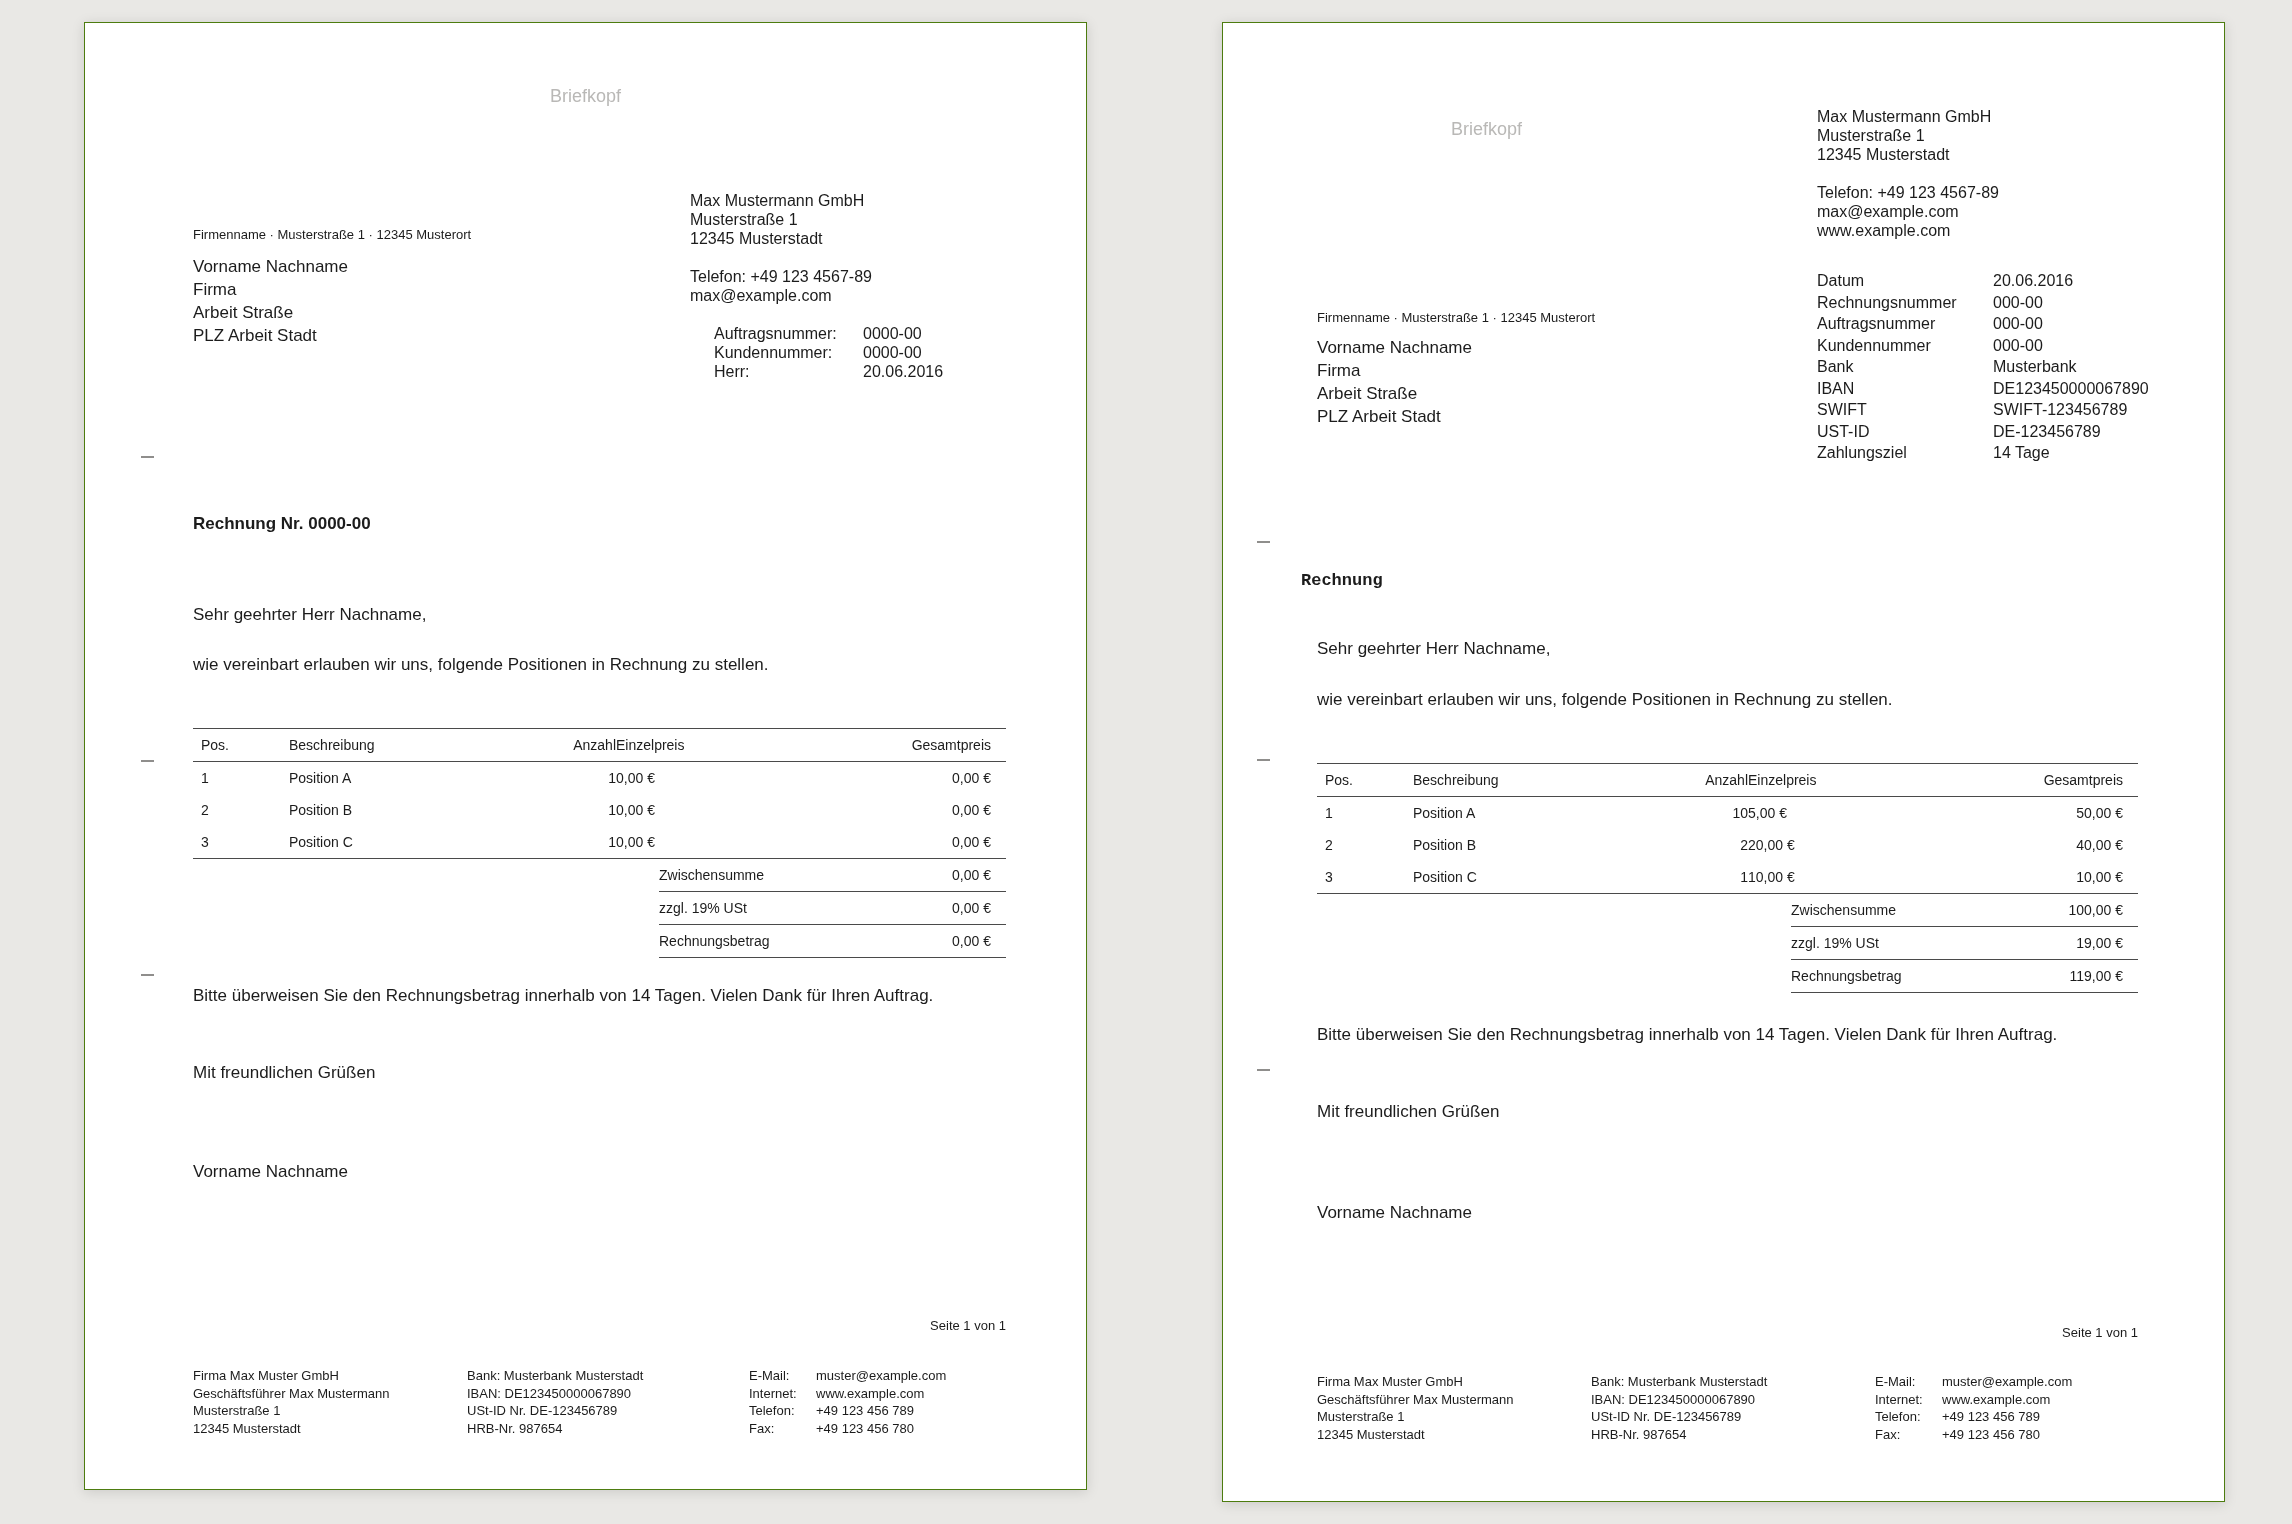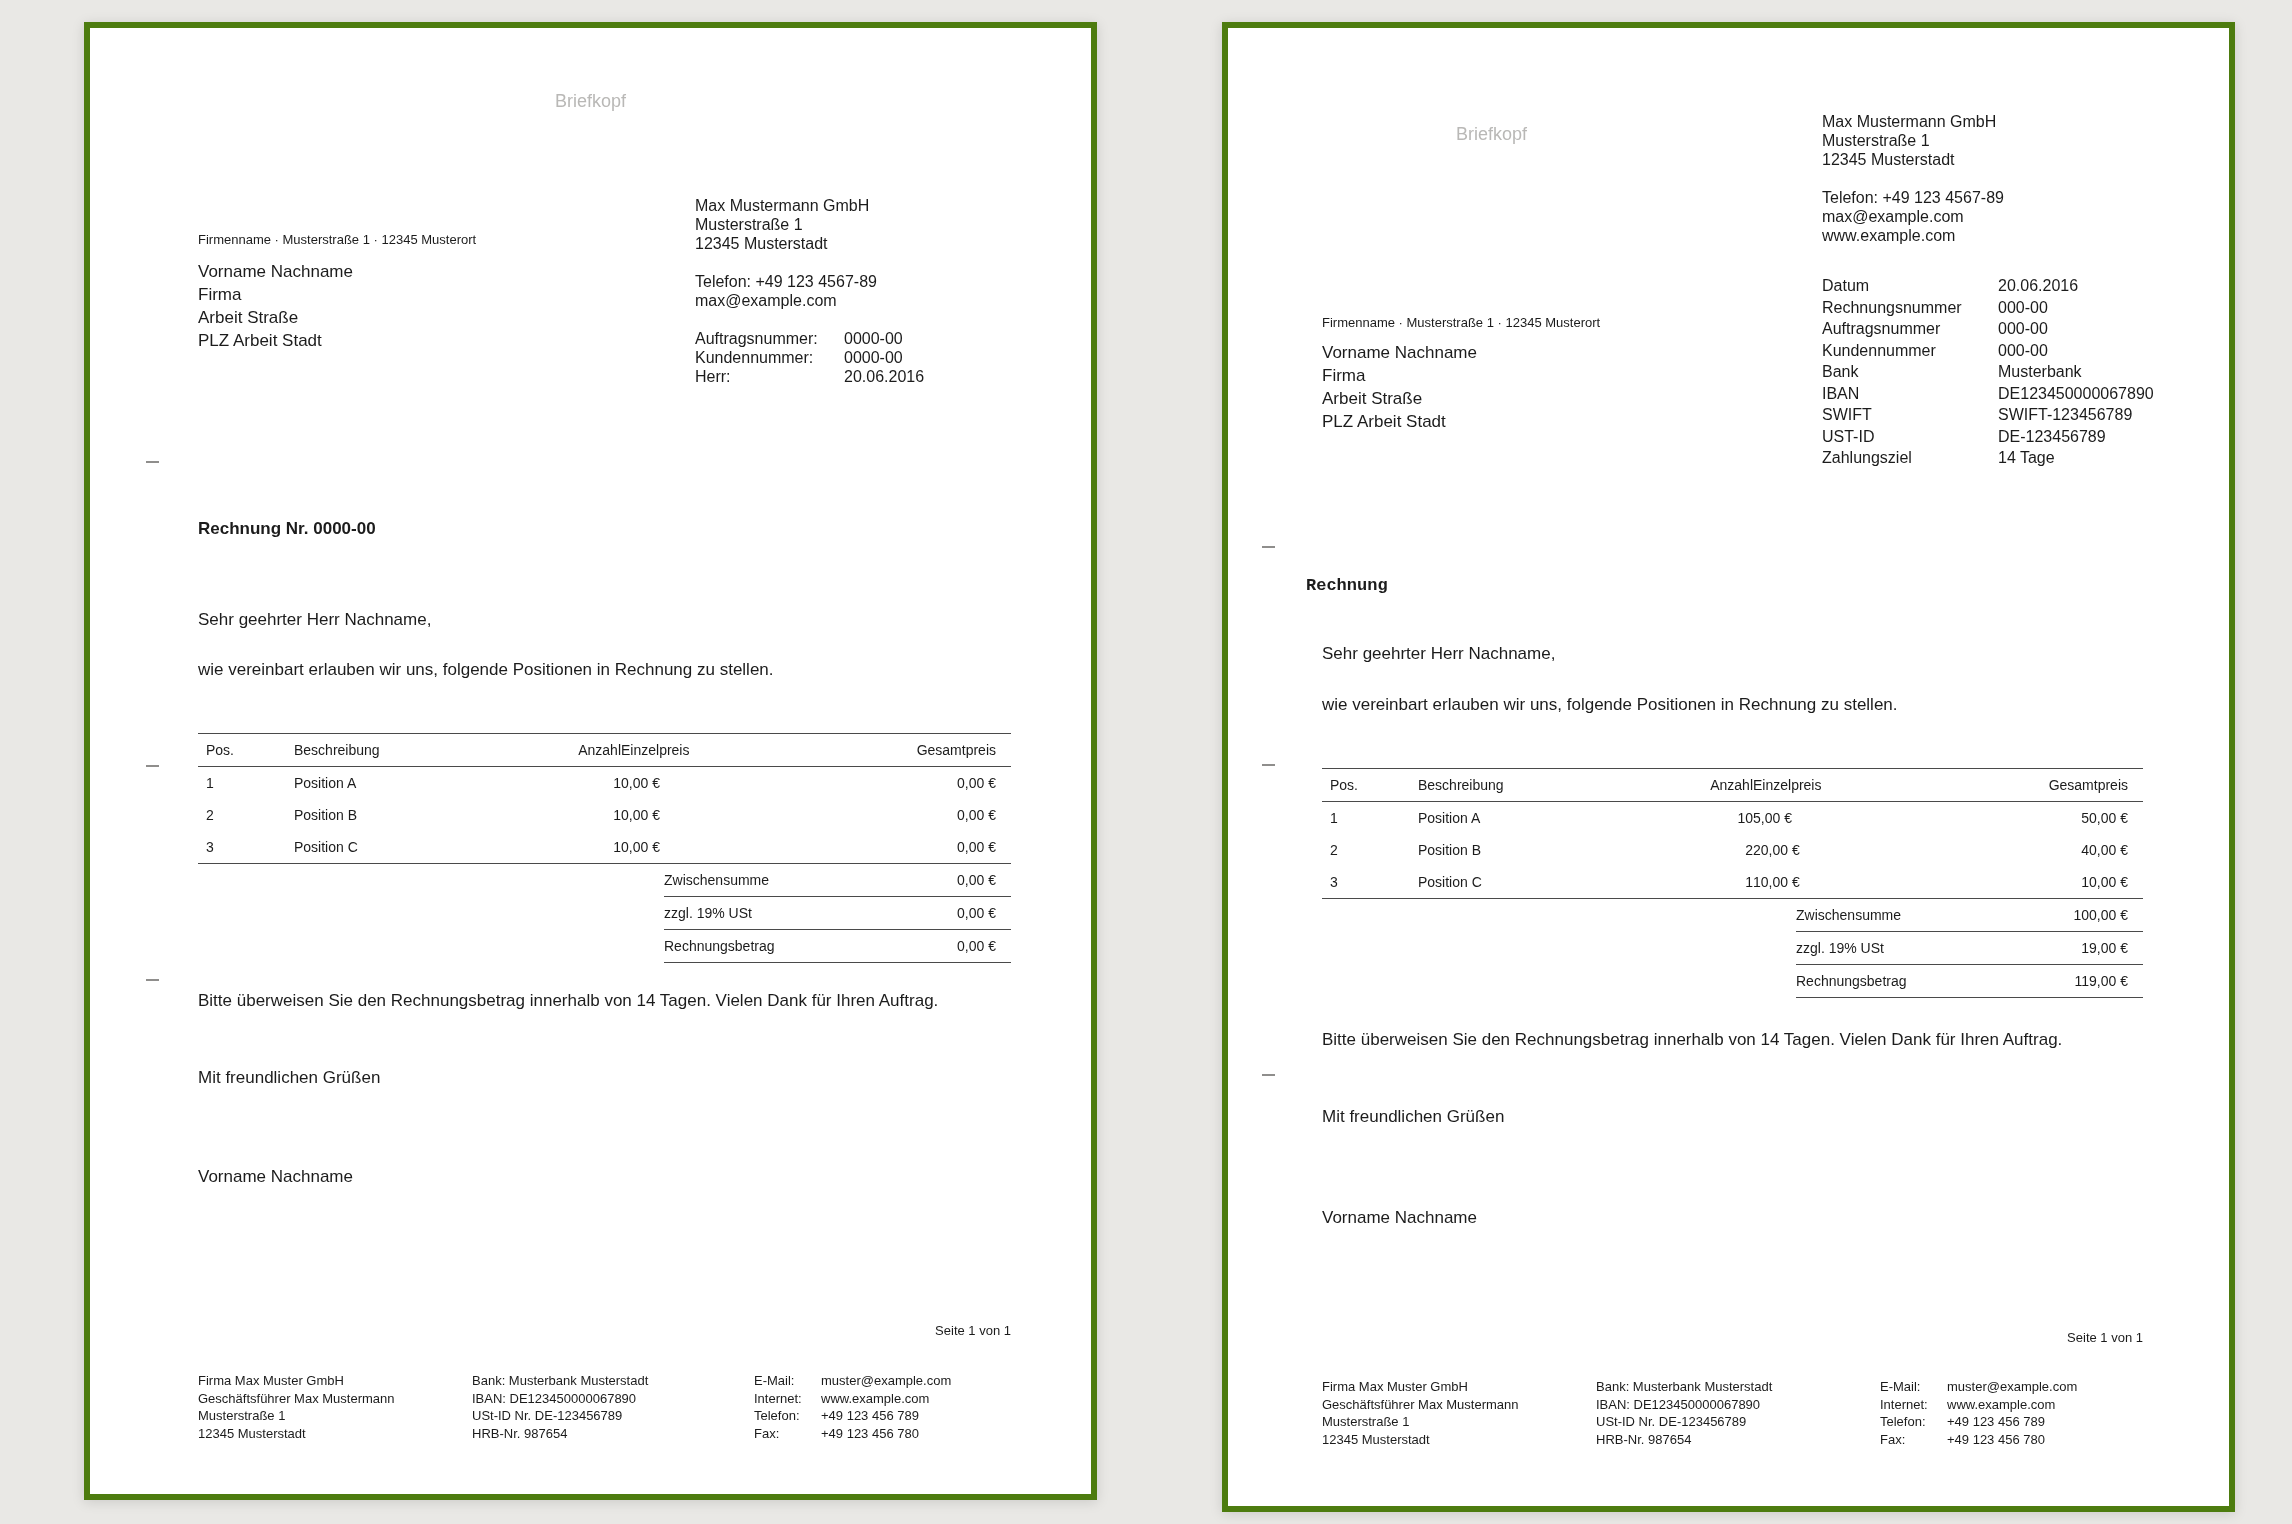--- a/index.html
+++ b/index.html
@@ -2,27 +2,27 @@
 <html><head>
 <meta charset="utf-8">
 <style>
   html,body{margin:0;padding:0;}
   body{
     width:2292px;height:1524px;position:relative;overflow:hidden;
     background:#e9e8e5;
     font-family:"Liberation Sans",sans-serif;
     color:#1c1c1c;
   }
-  .page{position:absolute;background:#ffffff;border:6px solid #4d7c0f;box-shadow:0 2px 12px rgba(0,0,0,0.13);}
+  .page{position:absolute;background:#ffffff;border:1px solid #4d7c0f;box-shadow:0 2px 12px rgba(0,0,0,0.13);}
   #page1{left:84px;top:22px;width:1001px;height:1466px;}
   #page2{left:1222px;top:22px;width:1001px;height:1478px;}
   .abs{position:absolute;}
   .briefkopf{color:#b9b8b6;font-size:18px;}
   .addr{font-size:16px;line-height:19px;}
-  .meta-row{display:flex;font-size:16px;line-height:19px;}
+  .meta-row{display:flex;font-size:16px;line-height:19px;margin-left:24px;}
   .meta-label{width:149px;flex:0 0 149px;}
   .info-row{display:flex;font-size:16px;line-height:21.5px;}
   .info-label{width:176px;flex:0 0 176px;}
   .return-addr{font-size:13px;line-height:16px;}
   .recipient{font-size:17px;line-height:23px;}
   .doc-title{font-size:17px;font-weight:bold;margin-top:36px;}
   .body-text{font-size:17px;line-height:26px;}
   .fold-mark{height:2px;width:13px;background:#8f8e8c;}
   .inv-table{font-size:14px;}
   .t-row{display:flex;align-items:center;height:32px;}

